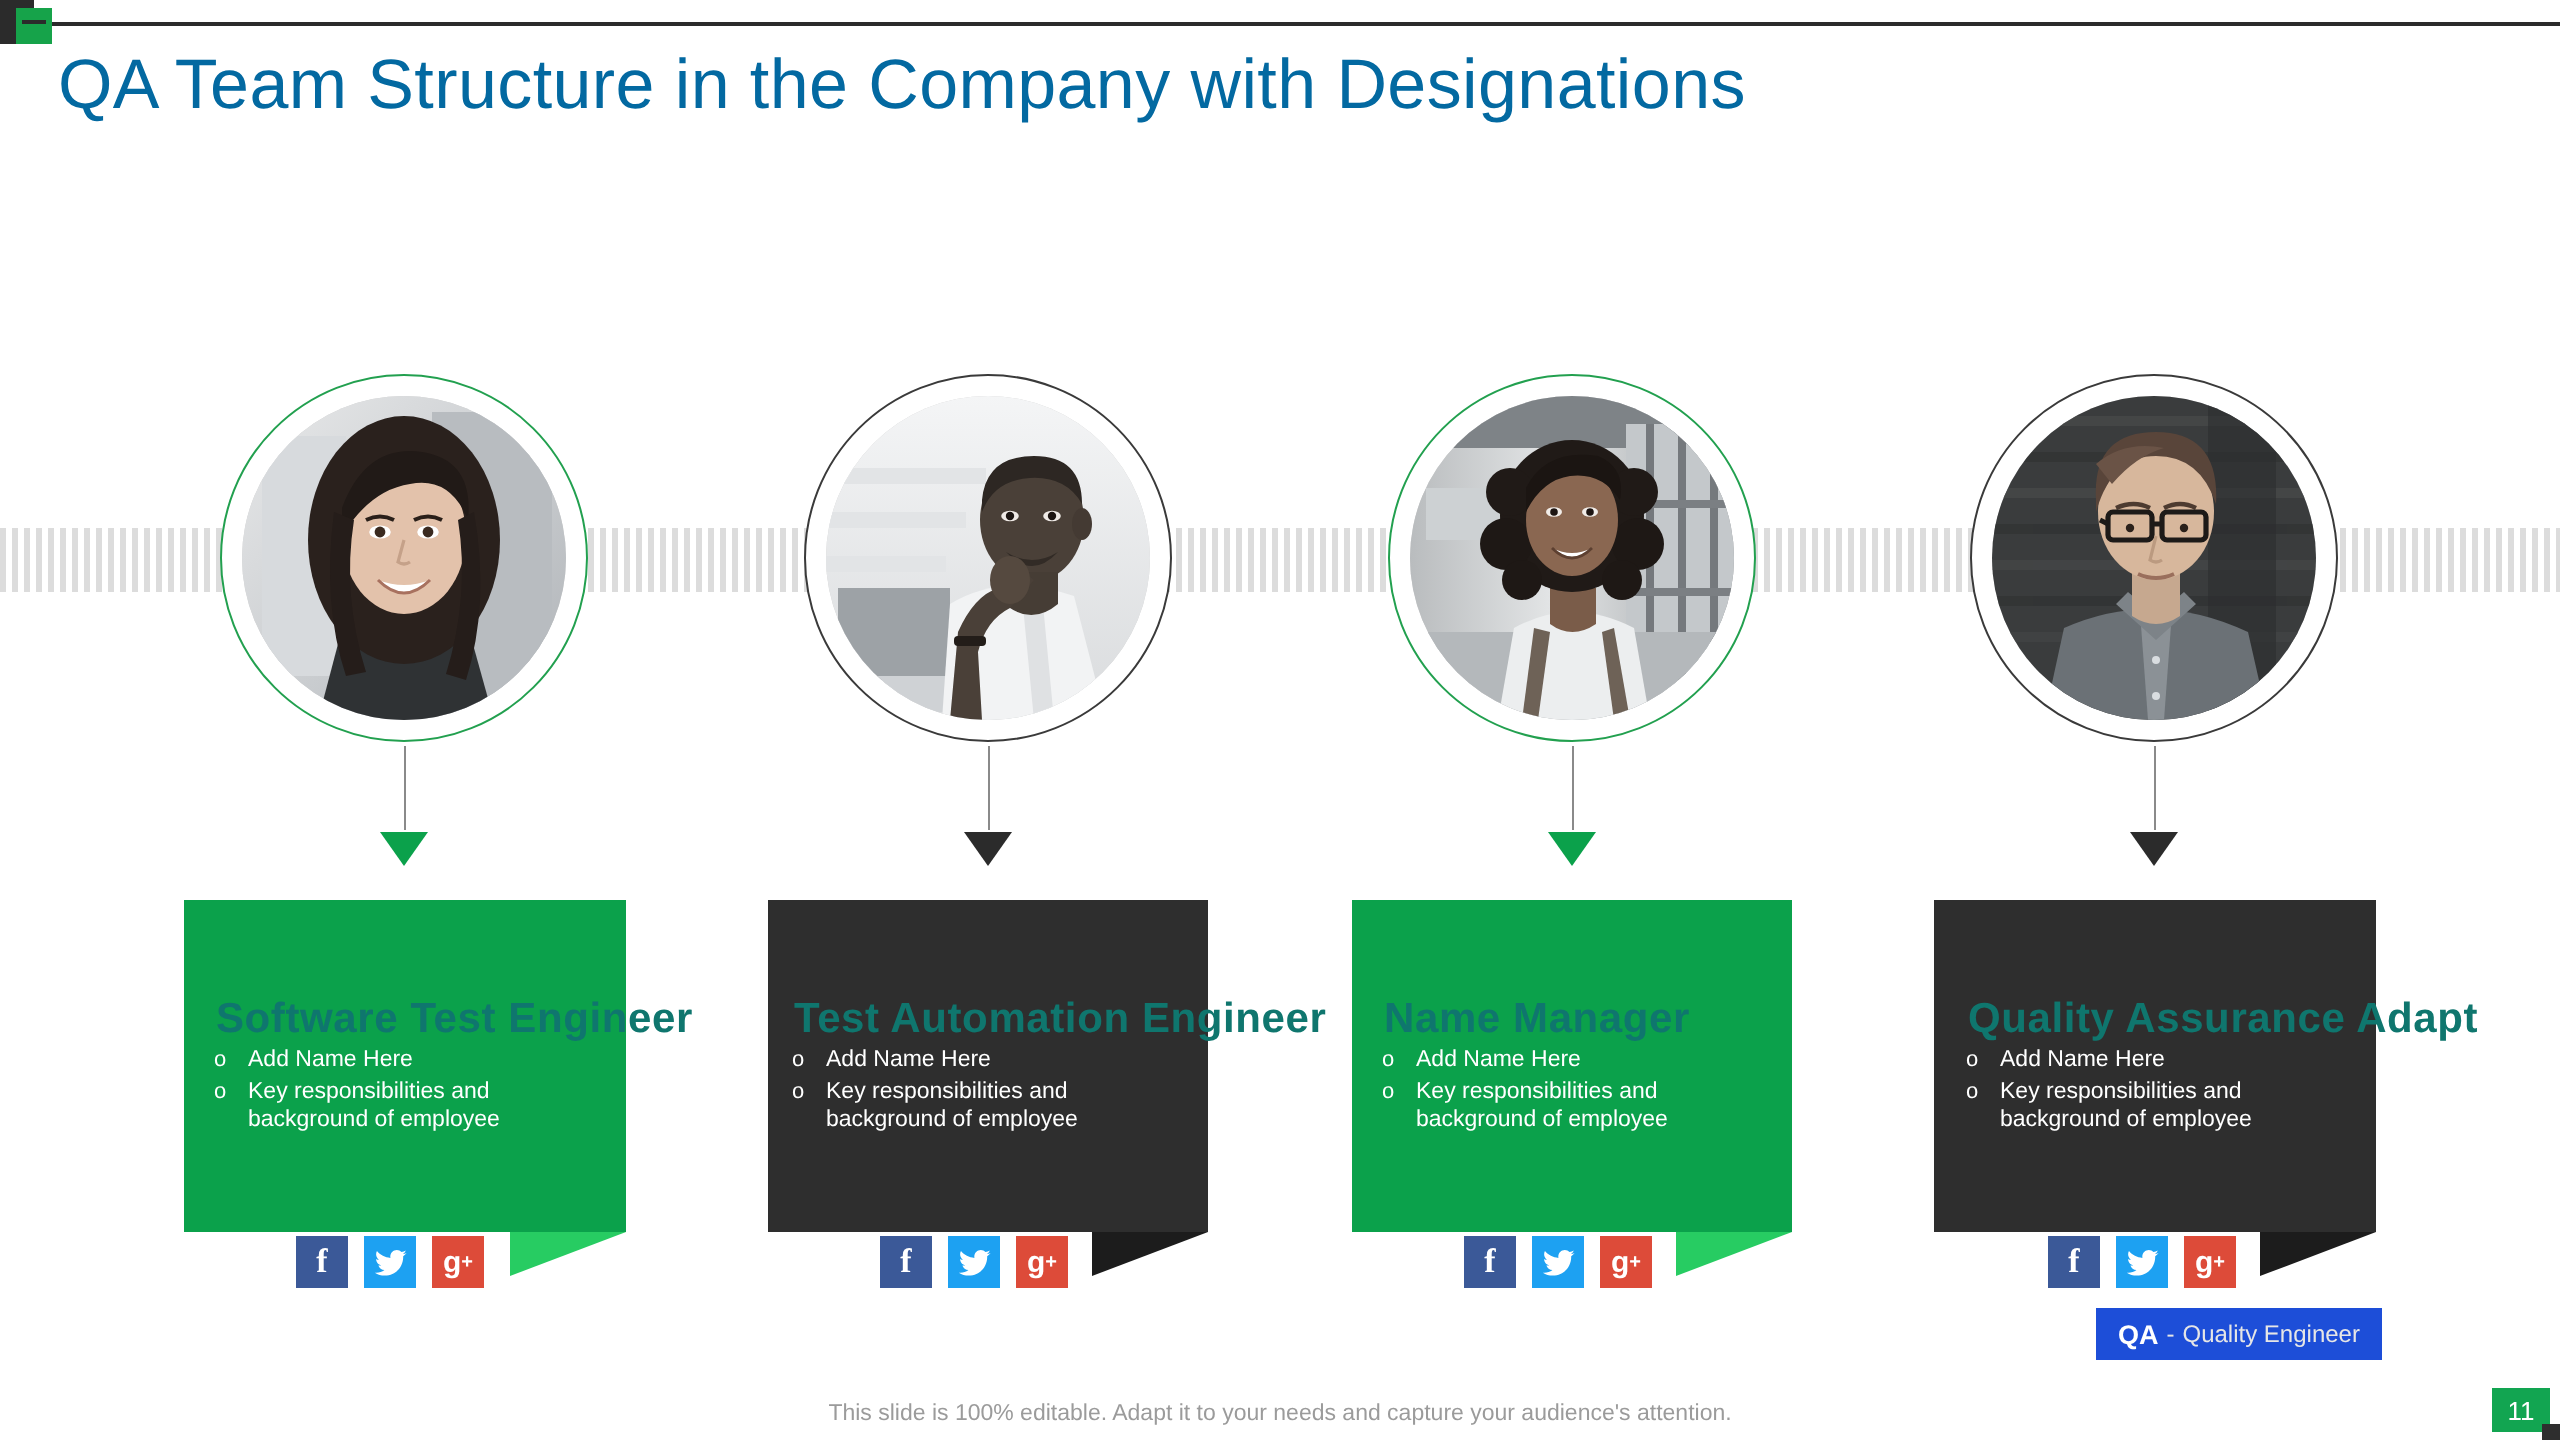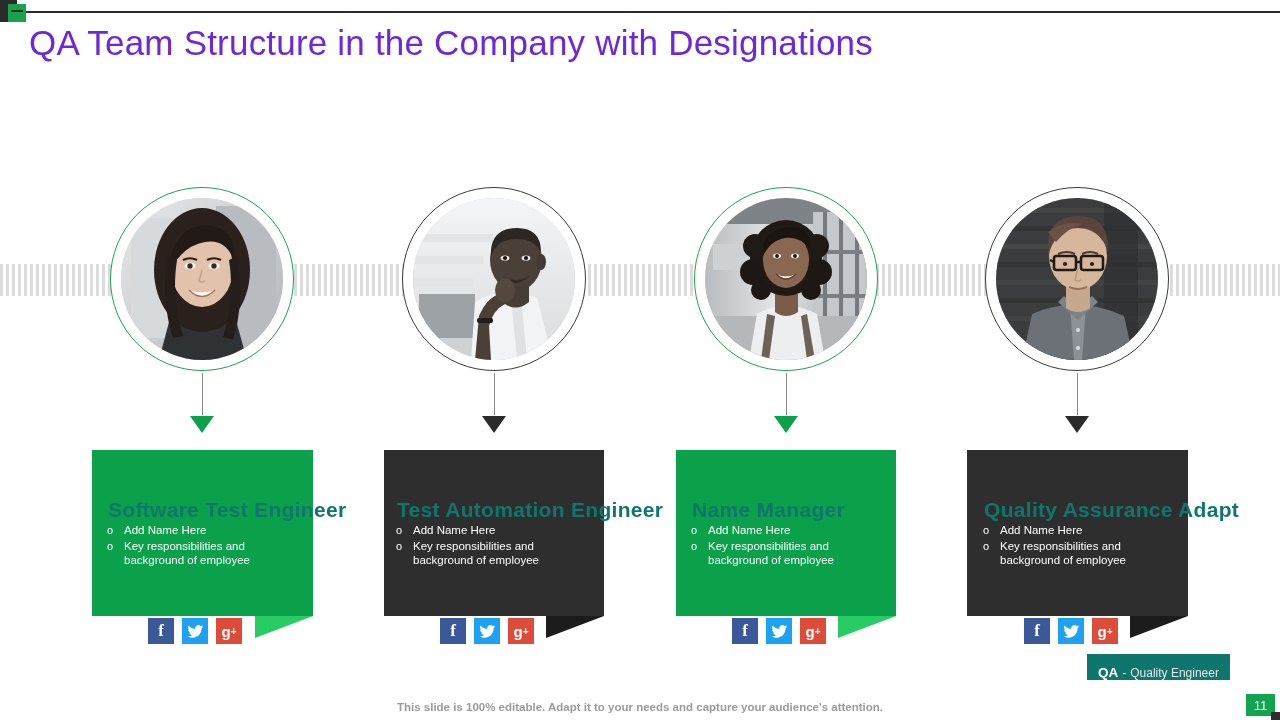--- a/index.html
+++ b/index.html
@@ -50,21 +50,21 @@
     background: #2b2b2b;
   }
 
   
   .title {
     position: absolute;
     left: 29px; top: 23px;
     width: 1200px;
     font-size: 35px;
     font-weight: 400;
-    color: #6d28d9;
+    color: #0369a1;
     letter-spacing: 0.2px;
     white-space: nowrap;
   }
   .subtitle {
     position: absolute;
     left: 30px; top: 83px;
     width: 1220px;
     font-size: 11.5px;
     color: #7a7a7a;
     letter-spacing: -0.15px;
@@ -196,42 +196,41 @@
   }
   .si-facebook { background: #3b5998; font-family: "Liberation Serif", serif; }
   .si-twitter  { background: #1da1f2; }
   .si-gplus    { background: #dd4b39; font-family: "Liberation Sans", sans-serif; font-size: 15px; }
   .si-gplus sup { font-size: 10px; vertical-align: super; }
   .si-twitter svg { width: 17px; height: 17px; display:block; }
 
   
   .legend {
     position: absolute;
-    left: 1087px; top: 654px;
+    left: 1048px; top: 654px;
     height: 26px;
-    background: #0f766e;
+    background: #1d4ed8;
     color: #ffffff;
     display: flex;
-    align-items: flex-end;
+    align-items: center;
     padding: 0 11px;
     font-size: 12.5px;
     white-space: nowrap;
   }
   .legend .abbr { font-weight: bold; font-size: 13.5px; margin-right: 4px; }
   .legend .expansion { color: #e6e6e6; font-size: 12px; }
 
   
   .footer-note {
     position: absolute;
     left: 0; top: 701px;
     width: 1280px;
     text-align: center;
     font-size: 11.5px;
     color: #9b9b9b;
-    font-weight: bold;
   }
   .page-num {
     position: absolute;
     left: 1246px; top: 694px;
     width: 29px; height: 22px;
     background: #12a551;
     color: #ffffff;
     font-size: 13px;
     display: flex;
     align-items: center;

